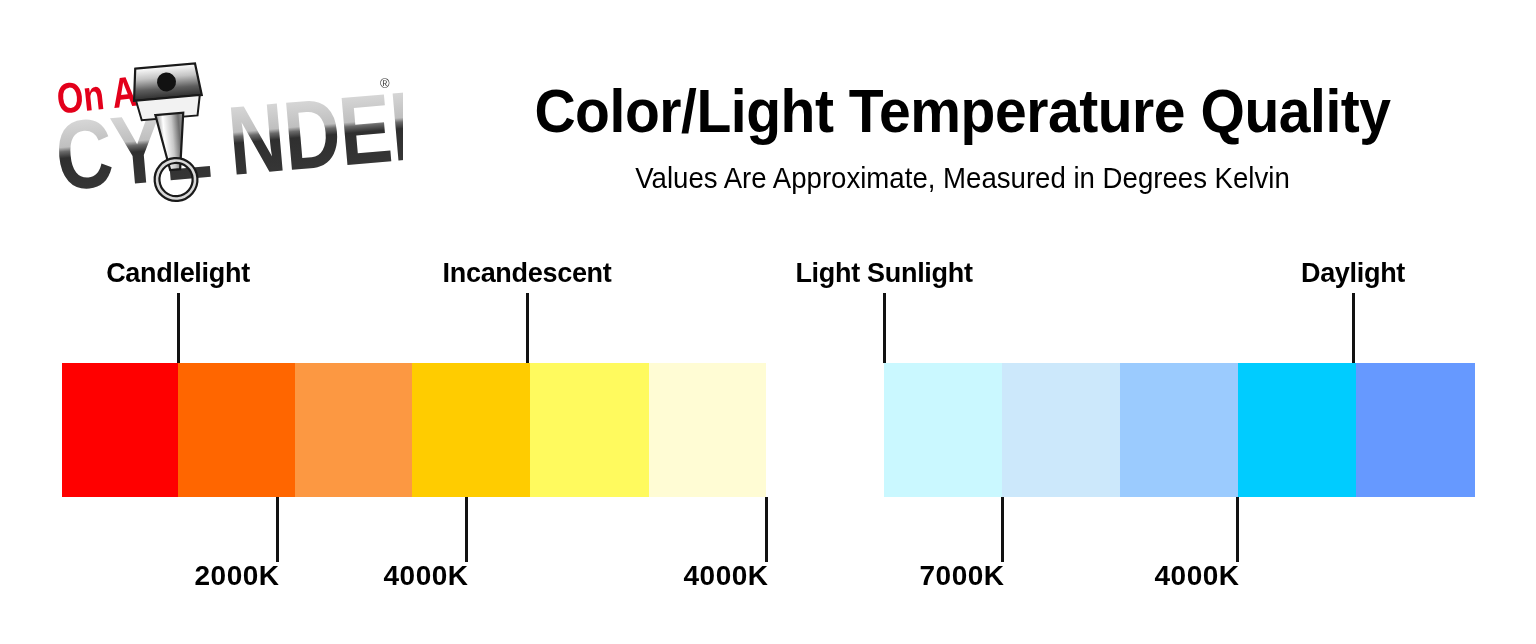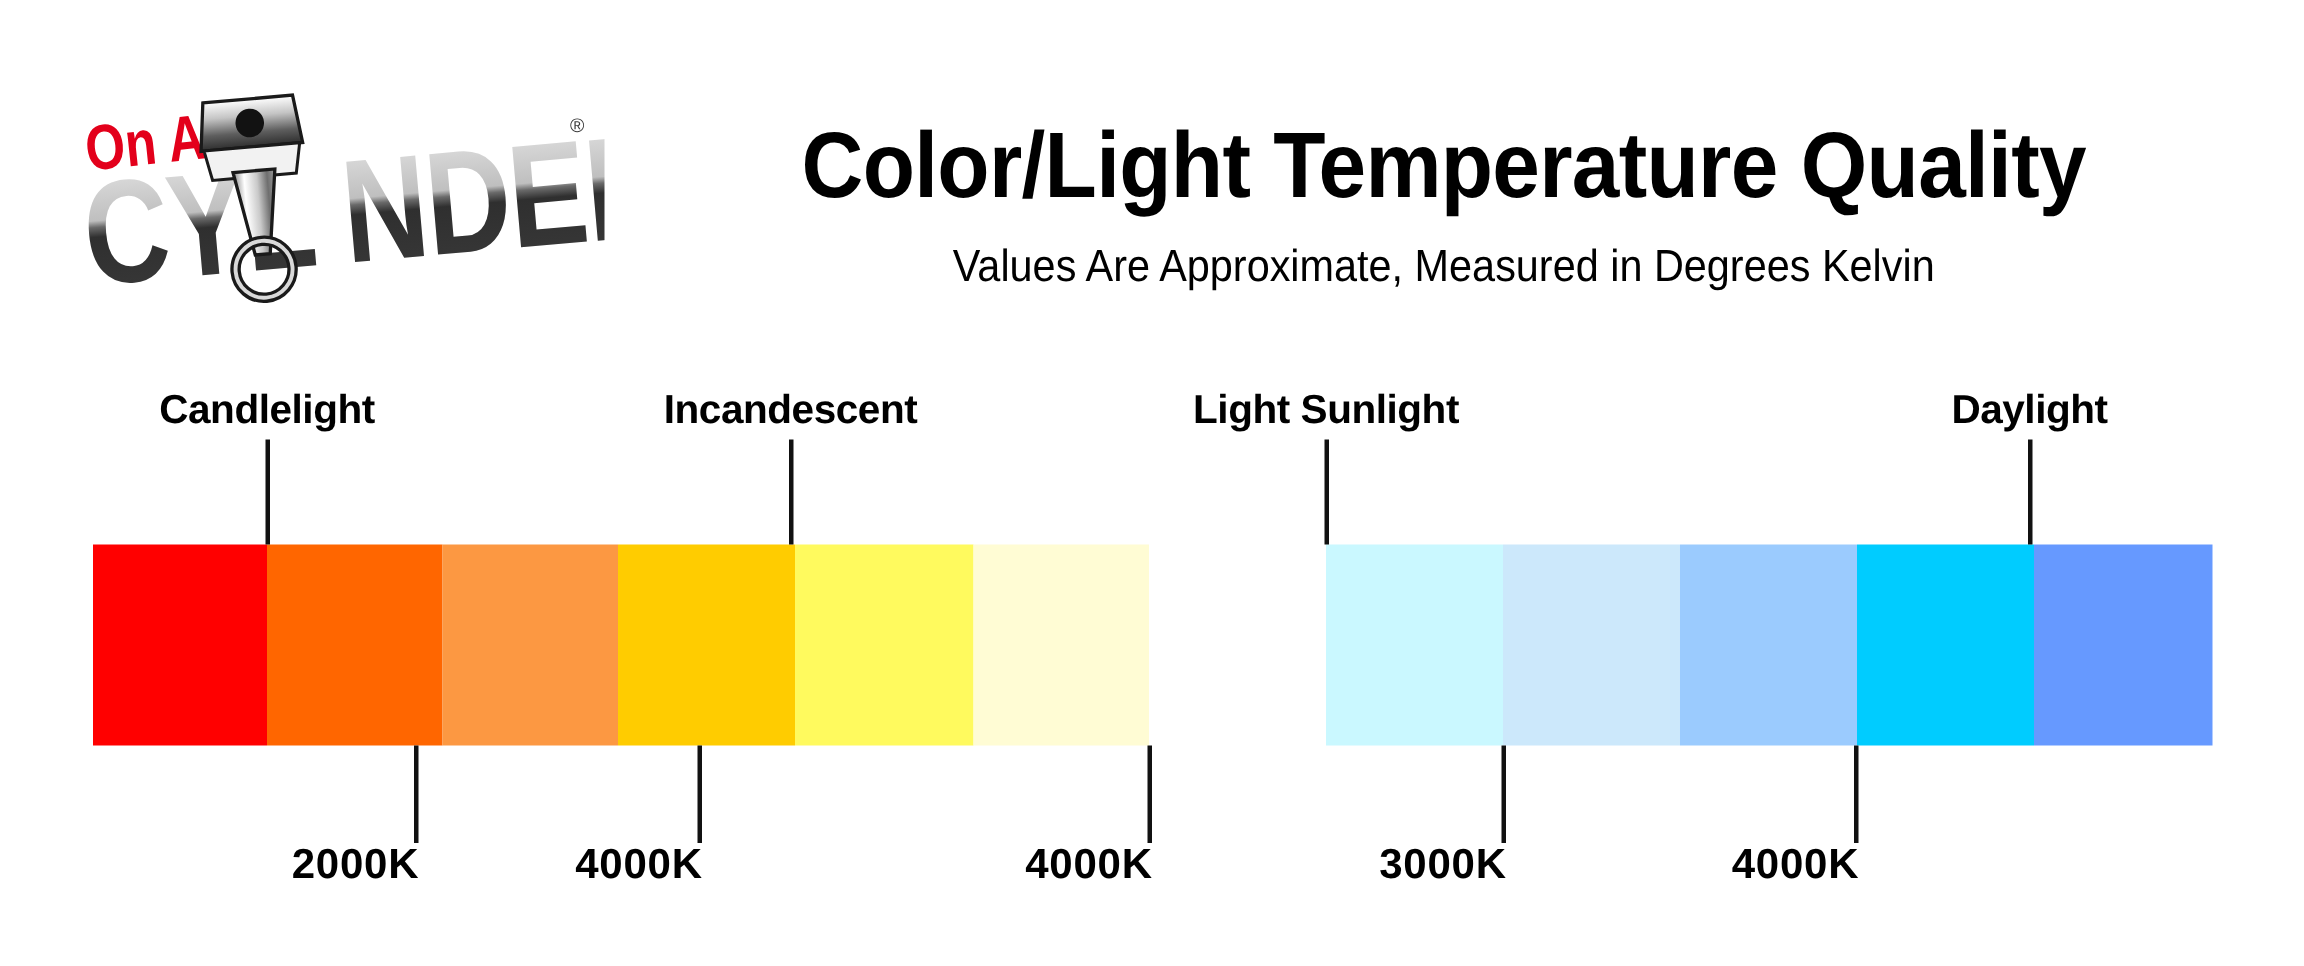--- a/index.html
+++ b/index.html
@@ -195,18 +195,18 @@
       <div class="src-label" style="left: 1353px; text-align: right;">Daylight</div>
     </div>
   <div id="markers-bottom">
       <div class="tick tick-bottom" style="left: 276px; background: rgb(17, 17, 17);"></div>
       <div class="kelvin-label" style="left: 237px;">2000K</div>
       <div class="tick tick-bottom" style="left: 465px; background: rgb(17, 17, 17);"></div>
       <div class="kelvin-label" style="left: 426px;">4000K</div>
       <div class="tick tick-bottom" style="left: 765px; background: rgb(17, 17, 17);"></div>
       <div class="kelvin-label" style="left: 726px;">4000K</div>
       <div class="tick tick-bottom" style="left: 1001px; background: rgb(17, 17, 17);"></div>
-      <div class="kelvin-label" style="left: 962px;">3000K</div>
+      <div class="kelvin-label" style="left: 962px;">7000K</div>
       <div class="tick tick-bottom" style="left: 1236px; background: rgb(17, 17, 17);"></div>
       <div class="kelvin-label" style="left: 1197px;">4000K</div>
     </div>
 
 </div>
 
 </body></html>

